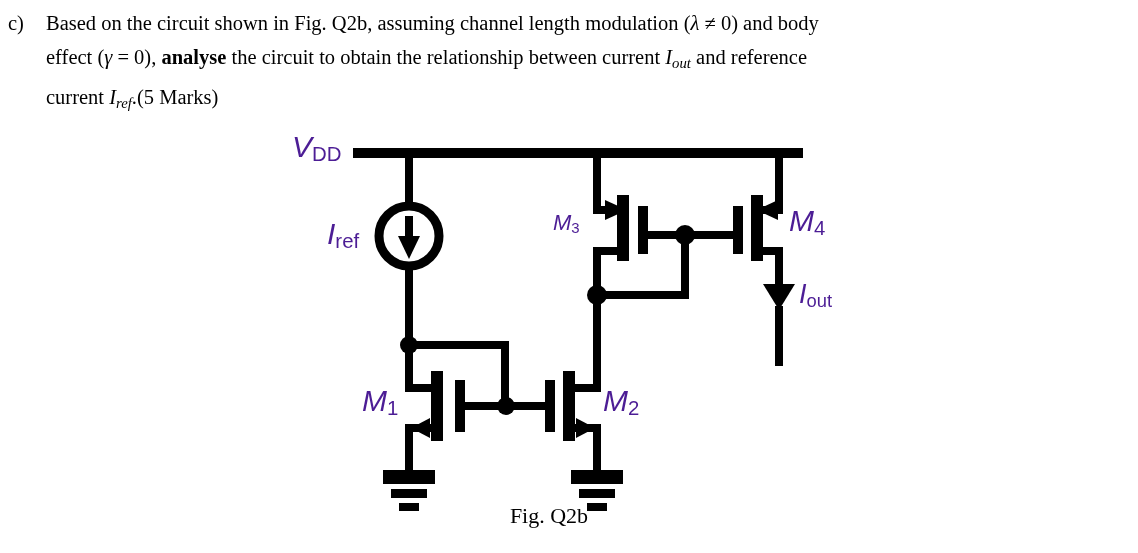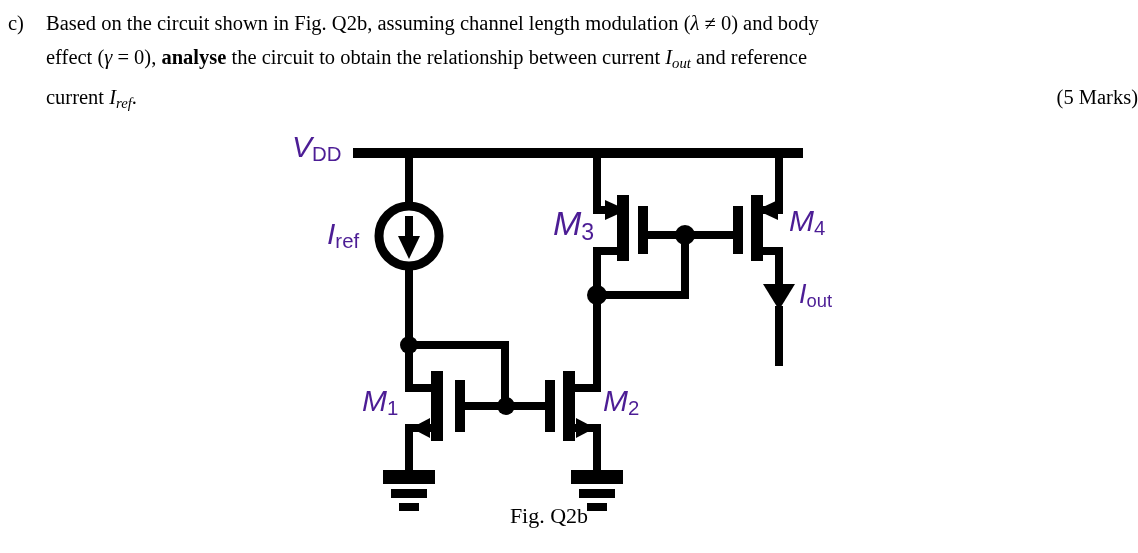--- a/index.html
+++ b/index.html
@@ -36,21 +36,20 @@
     padding-left: 8px;
     box-sizing: border-box;
   }
   .q-text {
     flex: 1 1 auto;
     text-align: justify;
   }
   .q-text.last {
     text-align: left;
     display: flex;
-    justify-content: space-between;
   }
   .ital { font-style: italic; }
   .bold { font-weight: bold; }
   .mathvar { font-style: italic; font-family: "Liberation Serif", serif; }
   .sub {
     font-size: 0.72em;
     vertical-align: -0.28em;
     font-style: italic;
   }
   .nowrap { white-space: nowrap; }
@@ -215,19 +214,19 @@
   <div class="clabel" style="left:292px; top:14px; font-size:30px;"><span>V</span><span class="s">DD</span></div>
 
   <div class="clabel" style="left:327px; top:101px; font-size:30px;"><span>I</span><span class="s">ref</span></div>
 
   <div class="clabel" style="left:799px; top:163px; font-size:27px;"><span>I</span><span class="s">out</span></div>
 
   <div class="clabel" style="left:362px; top:268px; font-size:30px;"><span>M</span><span class="s">1</span></div>
 
   <div class="clabel" style="left:603px; top:268px; font-size:30px;"><span>M</span><span class="s">2</span></div>
 
-  <div class="clabel" style="left:553px; top:88px; font-size:34px;"><span>M</span><span class="s">3</span></div>
+  <div class="clabel" style="left:553px; top:94px; font-size:22px;"><span>M</span><span class="s">3</span></div>
 
   <div class="clabel" style="left:789px; top:88px; font-size:30px;"><span>M</span><span class="s">4</span></div>
 
   <div id="fig-caption"><span>Fig. Q2b</span></div>
 
 </div>
 
 </body></html>

